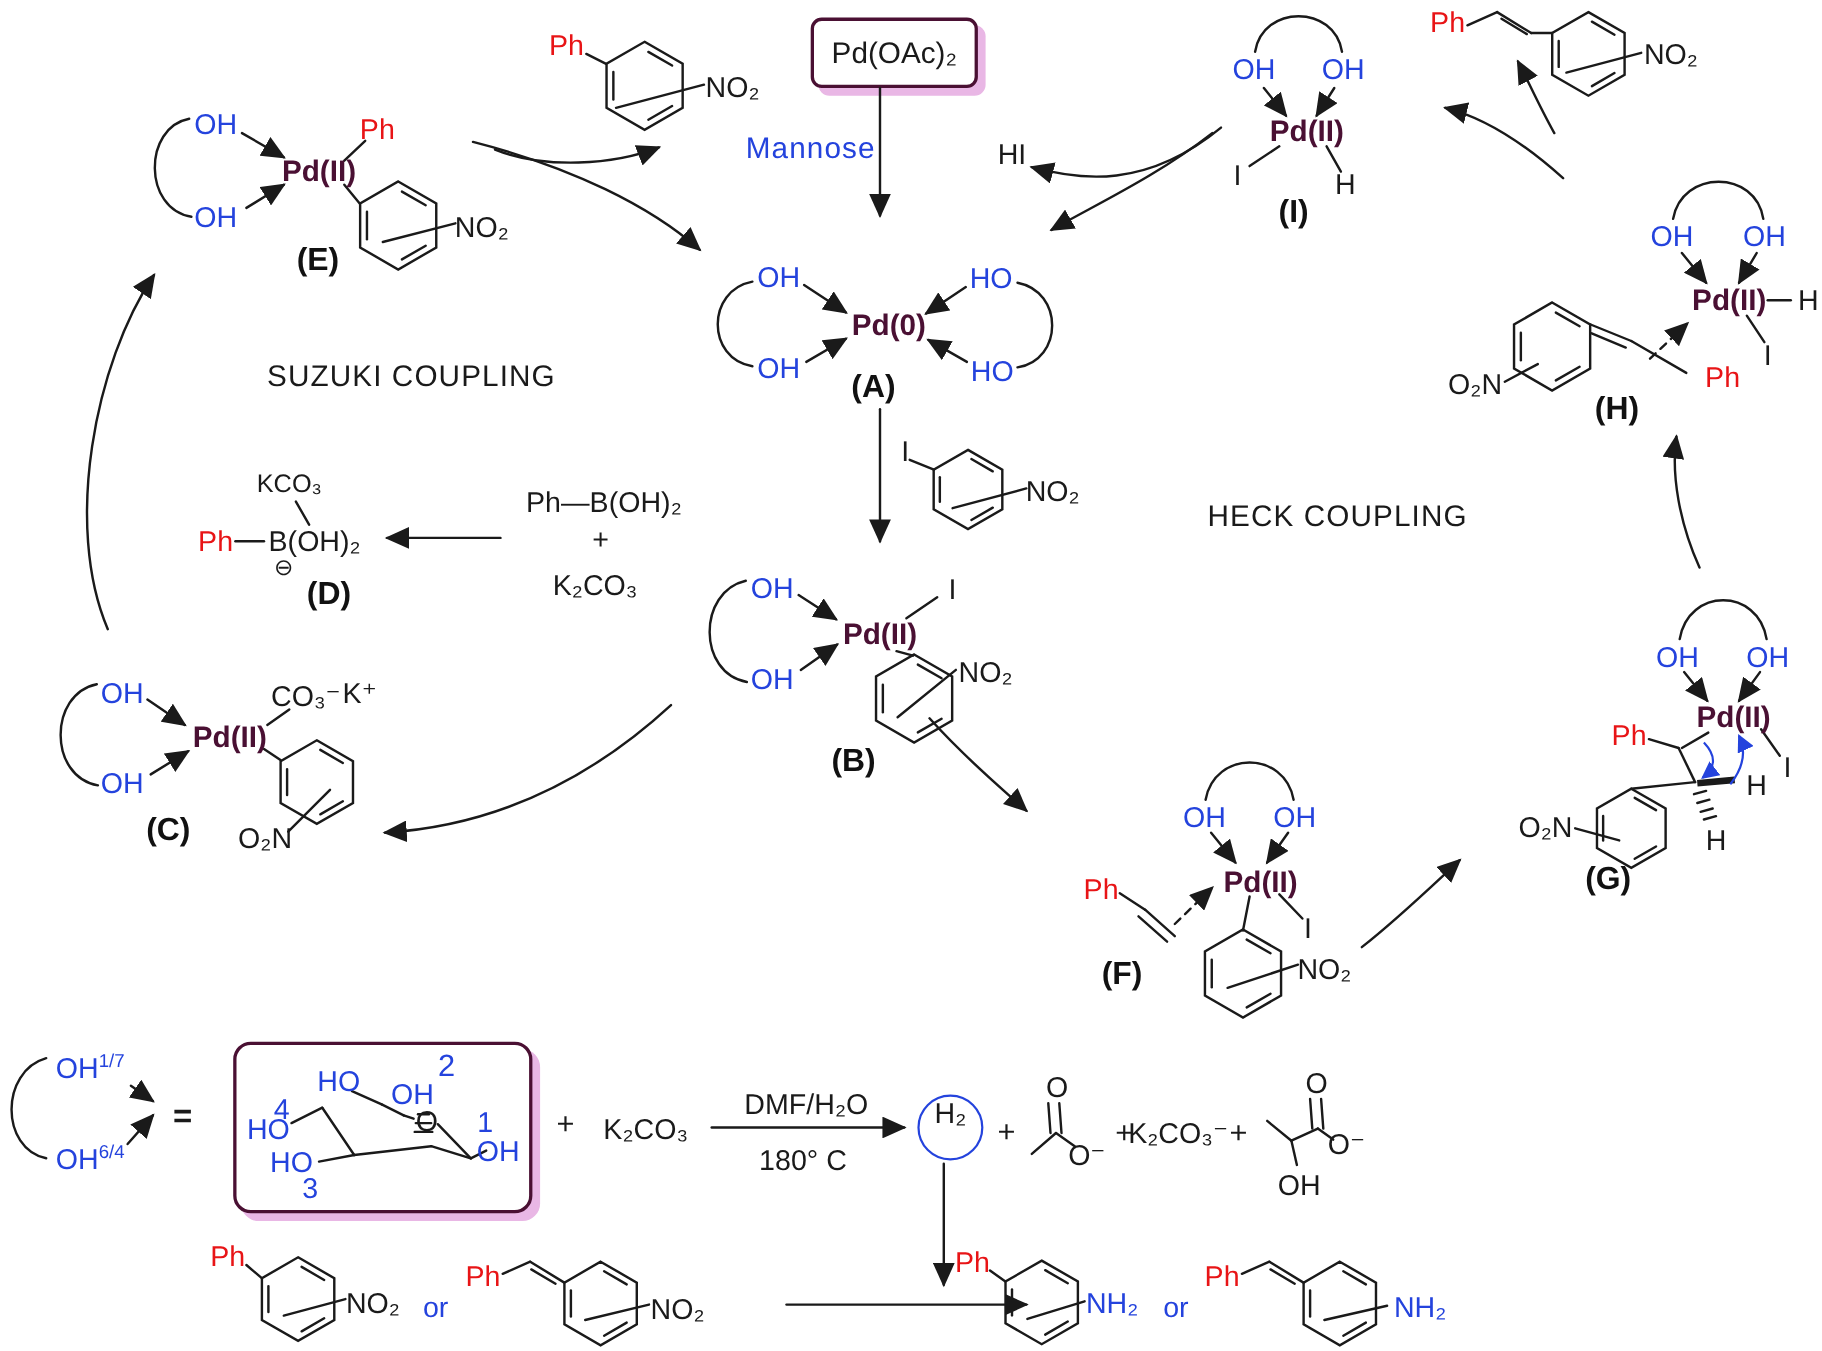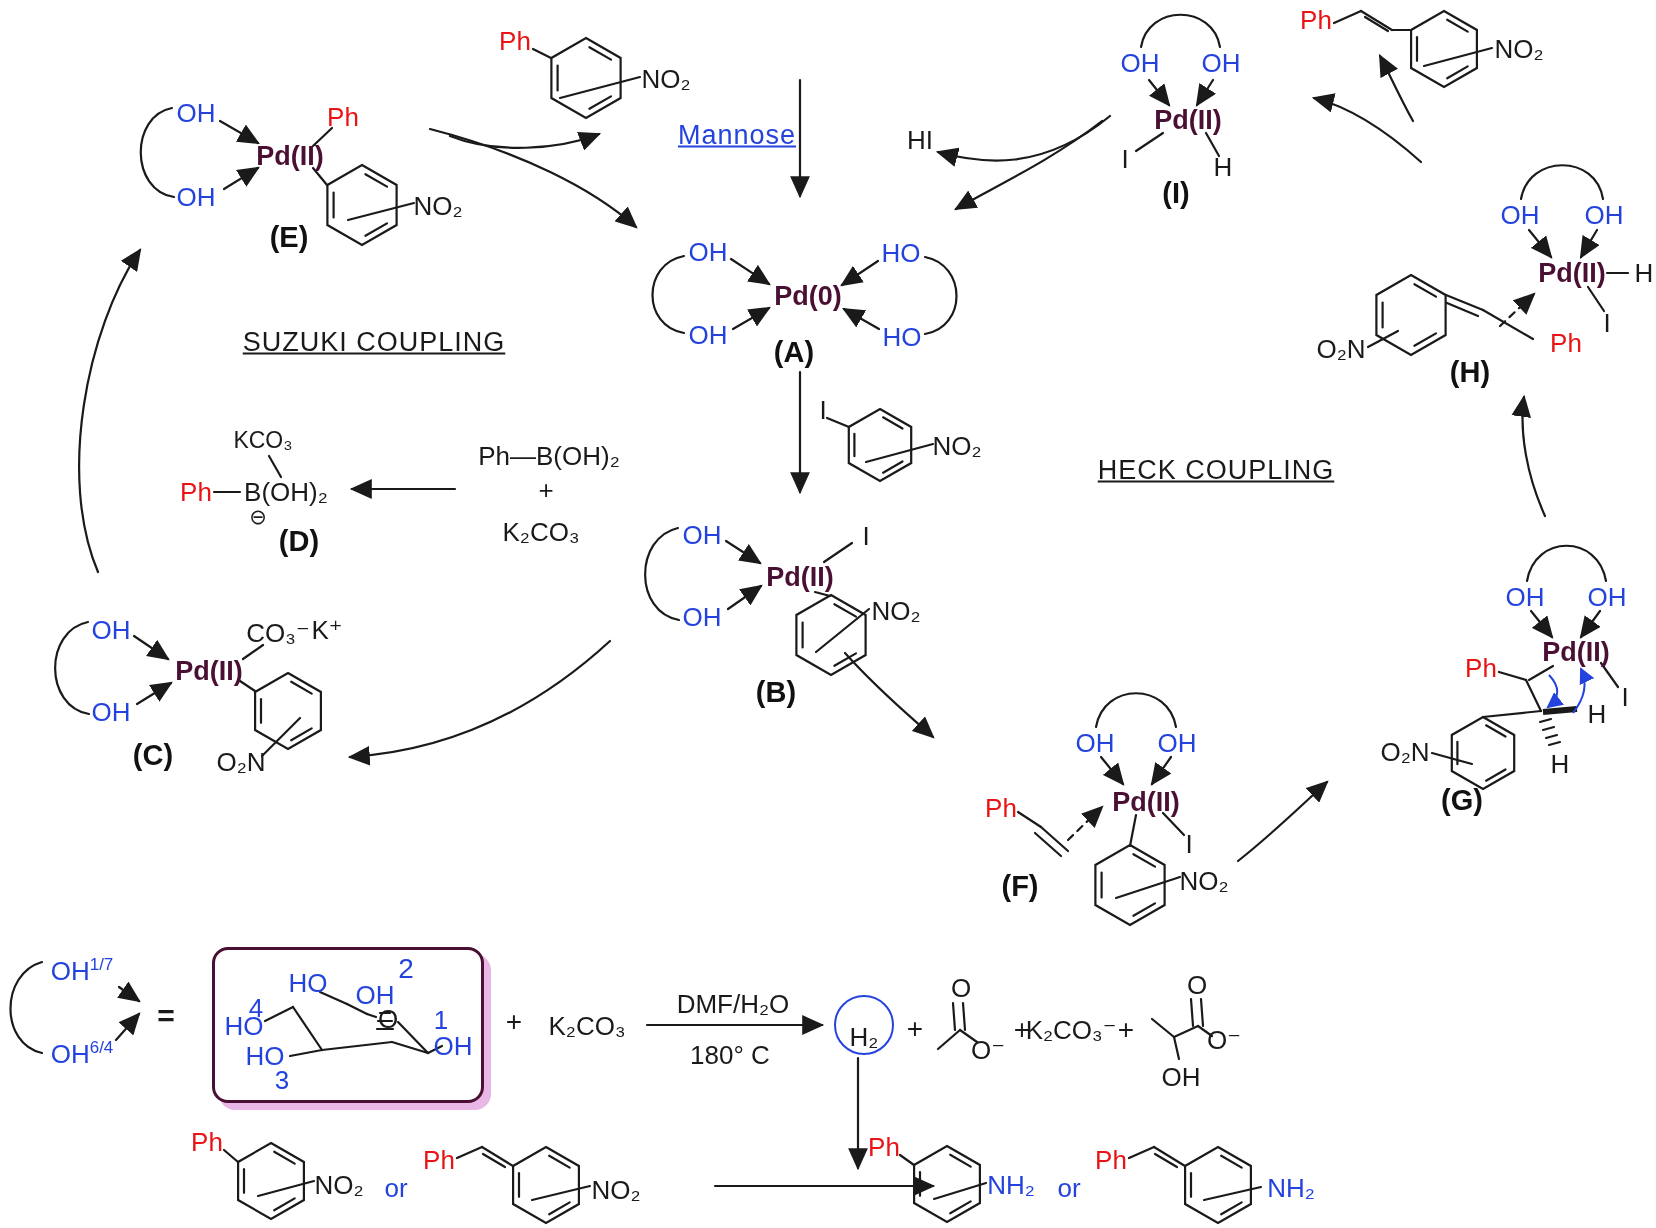--- a/index.html
+++ b/index.html
@@ -4,31 +4,31 @@
 <style>
   html,body{margin:0;padding:0;background:#fff;}
   .canvas{position:relative;width:1656px;height:1228px;background:#fff;overflow:hidden;
     font-family:"Liberation Sans","DejaVu Sans",sans-serif;color:#1a1a1a;}
   .lb{position:absolute;transform:translate(-50%,-50%);white-space:nowrap;font-size:26px;
     line-height:1;z-index:3;}
   .blue{color:#2443dd;}
   .red{color:#e81416;}
   .pd{color:#4a1033;font-weight:700;font-size:27px;}
   .tag{font-weight:700;font-size:29px;color:#111;}
-  .cap{font-size:27px;letter-spacing:1px;text-decoration:underline;}
+  .cap{font-size:27px;letter-spacing:1px;}
   .sm{font-size:23px;}
   .chg{font-size:21px;}
   .lb sup{font-size:17px;}
   .chembox{position:absolute;background:#fff;border:3px solid #4a1033;border-radius:10px;
     box-shadow:7px 7px 0 #e9b7e5;z-index:1;display:flex;align-items:center;justify-content:center;
     font-size:27px;}
   .mannosebox{border-radius:16px;}
   #art{position:absolute;left:0;top:0;z-index:2;}
   .h2circle{position:absolute;transform:translate(-50%,-50%);width:56px;height:56px;
-    border:2.5px solid #2443dd;border-radius:50%;display:flex;align-items:flex-end;
+    border:2.5px solid #2443dd;border-radius:50%;display:flex;align-items:flex-start;
     justify-content:center;z-index:3;font-size:26px;background:transparent;}
 </style>
 </head>
 <body>
 
 <div class="canvas">
 
   <svg id="art" width="1656" height="1228" viewBox="0 0 1656 1228">
       <defs>
         <marker id="ah" markerWidth="11" markerHeight="9" refX="9" refY="4.5" orient="auto">
@@ -242,20 +242,23 @@
       <path d="M 455,489 L 352,489" fill="none" stroke="#1a1a1a" stroke-width="2.2" stroke-linecap="round" marker-end="url(#ah)"></path>
       <path d="M 647,1025 L 822,1025" fill="none" stroke="#1a1a1a" stroke-width="2.2" stroke-linecap="round" marker-end="url(#ah)"></path>
       <path d="M 858,1058 L 858,1168" fill="none" stroke="#1a1a1a" stroke-width="2.2" stroke-linecap="round" marker-end="url(#ah)"></path>
       <path d="M 715,1186 L 933,1186" fill="none" stroke="#1a1a1a" stroke-width="2.2" stroke-linecap="round" marker-end="url(#ah)"></path>
       <path d="M 1068,840 L 1102,807" fill="none" stroke="#1a1a1a" stroke-width="2.2" stroke-linecap="round" stroke-dasharray="7 6" marker-end="url(#ah)"></path>
       <path d="M 1500,326 L 1534,294" fill="none" stroke="#1a1a1a" stroke-width="2.2" stroke-linecap="round" stroke-dasharray="7 6" marker-end="url(#ah)"></path>
       <path d="M 1549,675 Q 1566,693 1548,707" fill="none" stroke="#2443dd" stroke-width="2" marker-end="url(#ahb)"></path>
       <path d="M 1573,713 Q 1591,690 1581,669" fill="none" stroke="#2443dd" stroke-width="2" marker-end="url(#ahb)"></path>
     </svg>
 
+  <div class="chembox" style="left:737px;top:16px;width:146px;height:58px;">
+    <span>Pd(OAc)₂</span>
+  </div>
   <div class="chembox mannosebox" style="left:212px;top:947px;width:266px;height:150px;"></div>
 
   <span class="lb blue cap" style="left:737px;top:135px">Mannose</span>
   <span class="lb" style="left:920px;top:140px">HI</span>
 
   <span class="lb red" style="left:515px;top:41px">Ph</span>
   <span class="lb" style="left:666px;top:79px">NO₂</span>
 
   <span class="lb blue" style="left:196px;top:113px">OH</span>
   <span class="lb blue" style="left:196px;top:197px">OH</span>

